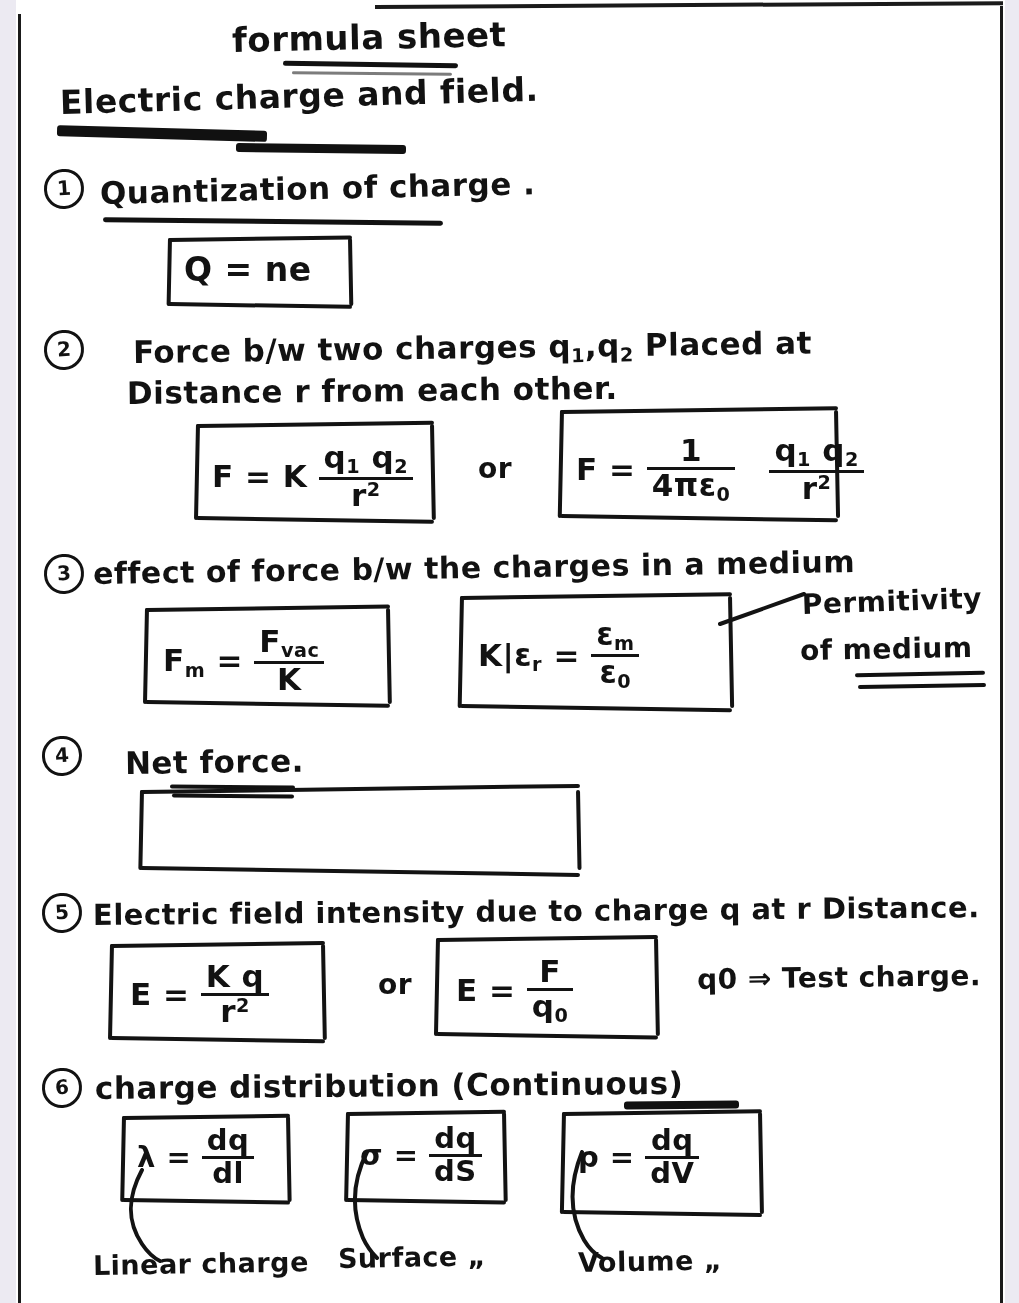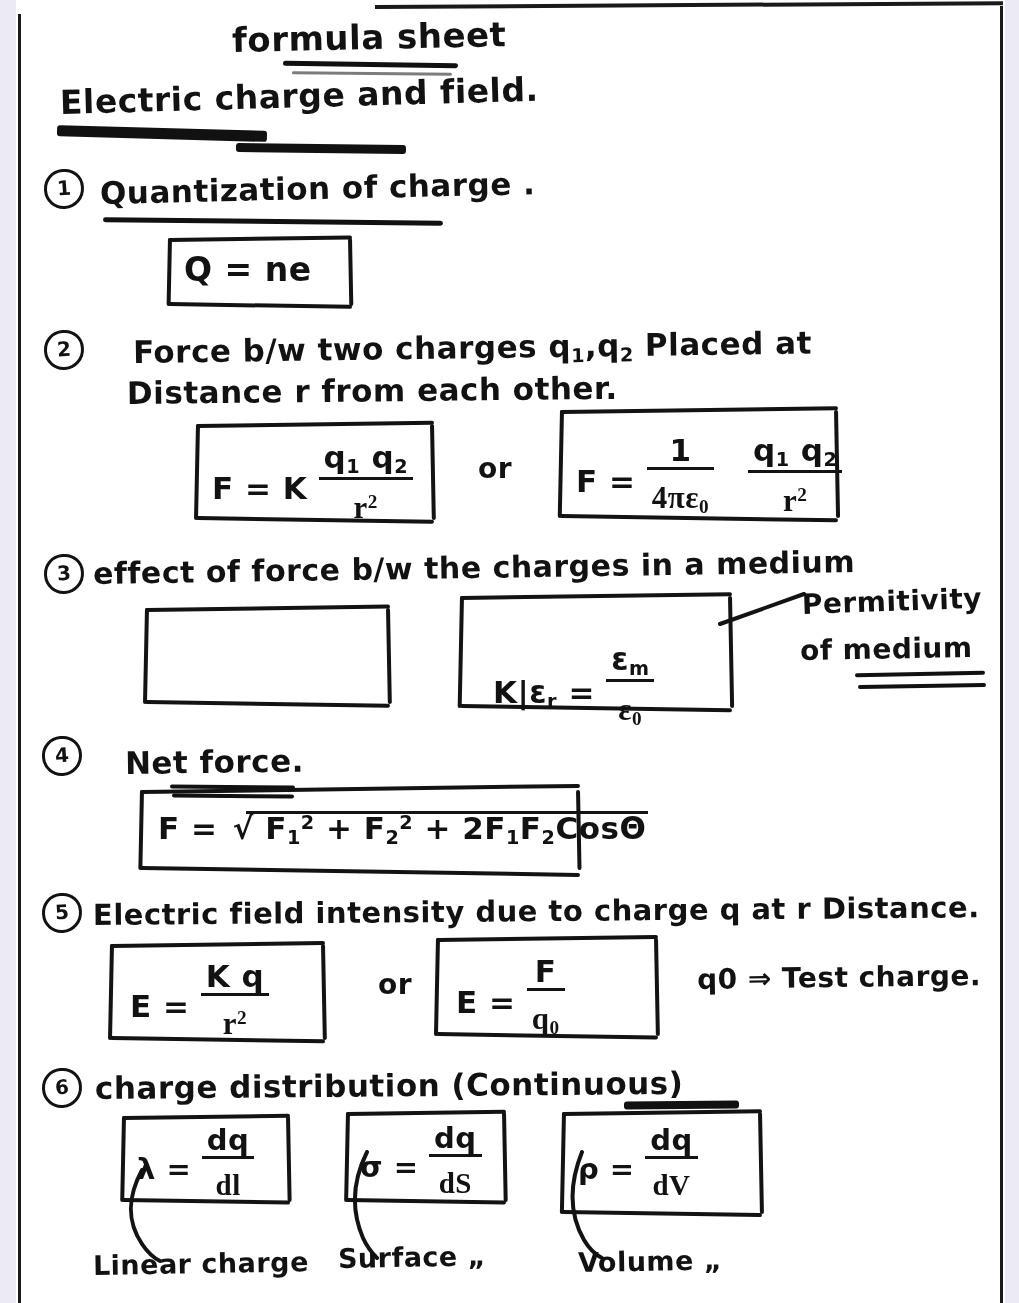--- a/index.html
+++ b/index.html
@@ -116,21 +116,21 @@
   
   .frac {
     display: inline-block;
     vertical-align: middle;
     text-align: center;
     line-height: 1.02;
     position: relative;
     top: -2px;
   }
   .frac .num { display: block; padding: 0 5px; }
-  .frac .den { display: block; padding: 12px 5px; border-top: 3px solid #131313; font-family: Liberation Serif, serif; }
+  .frac .den { display: block; padding: 0 5px; border-top: 3px solid #131313; }
 
   sub { font-size: 0.62em; vertical-align: -0.28em; font-weight: 700; }
   sup { font-size: 0.62em; vertical-align: 0.5em;  font-weight: 700; }
 
   
   .rad { display: inline-block; position: relative; padding-left: 4px; }
   .rad .bar {
     position: absolute; left: 17px; right: -2px; top: 1px;
     height: 3px; background: #131313;
   }
@@ -215,28 +215,35 @@
 
   <div class="circ" style="left:44px; top:554px;">3</div>
   <div class="hw heading" style="left:93px; top:556px; font-size:30px; transform:rotate(-0.9deg);">effect of force b/w the charges in a medium</div>
 
   <div class="box" style="left:145px; top:608px; width:245px; height:96px;">
     <span class="bt" style="width:245px;"></span>
     <span class="bb" style="width:245px;"></span>
     <span class="bl" style="height:96px;"></span>
     <span class="br" style="height:96px;"></span>
   </div>
+  <div class="hw formula" style="left:163px; top:628px;">
+    F<sub>m</sub> =
+    <span class="frac">
+      <span class="num">F<sub>vac</sub></span>
+      <span class="den">K</span>
+    </span>
+  </div>
 
   <div class="box" style="left:460px; top:596px; width:272px; height:112px;">
     <span class="bt" style="width:272px;"></span>
     <span class="bb" style="width:272px;"></span>
     <span class="bl" style="height:112px;"></span>
     <span class="br" style="height:112px;"></span>
   </div>
-  <div class="hw formula" style="left:493px; top:621px;margin-top:25px;">
+  <div class="hw formula" style="left:478px; top:621px;">
     K|ε<sub>r</sub> =
     <span class="frac">
       <span class="num">ε<sub>m</sub></span>
       <span class="den">ε<sub>0</sub></span>
     </span>
   </div>
 
   <div class="leader" style="left:718px; top:590px;">
     <svg width="90" height="40" viewBox="0 0 90 40">
       <path d="M2 34 L86 4" stroke="#131313" stroke-width="4" fill="none" stroke-linecap="round"></path>
@@ -251,23 +258,20 @@
   <div class="hw heading" style="left:125px; top:745px; transform:rotate(-0.8deg);">Net force.</div>
   <div class="ul" style="left:170px; top:785px; width:125px; height:4px; transform:rotate(0.4deg);"></div>
   <div class="ul" style="left:172px; top:794px; width:122px; height:4px; transform:rotate(0.4deg);"></div>
 
   <div class="box" style="left:140px; top:790px; width:440px; height:80px;">
     <span class="bt" style="width:440px;"></span>
     <span class="bb" style="width:440px;"></span>
     <span class="bl" style="height:80px;"></span>
     <span class="br" style="height:80px;"></span>
   </div>
-  <div class="hw formula" style="left:158px; top:810px;">
-    F = <span class="rad"><span class="bar"></span><span class="sign">√</span>&nbsp;F<sub>1</sub><sup>2</sup> + F<sub>2</sub><sup>2</sup> + 2F<sub>1</sub>F<sub>2</sub>CosΘ</span>
-  </div>
 
   <div class="circ" style="left:42px; top:893px;">5</div>
   <div class="hw heading" style="left:93px; top:898px; font-size:29px; transform:rotate(-0.5deg);">Electric field intensity due to charge q at r Distance.</div>
 
   <div class="box" style="left:110px; top:944px; width:215px; height:96px;">
     <span class="bt" style="width:215px;"></span>
     <span class="bb" style="width:215px;"></span>
     <span class="bl" style="height:96px;"></span>
     <span class="br" style="height:96px;"></span>
   </div>

